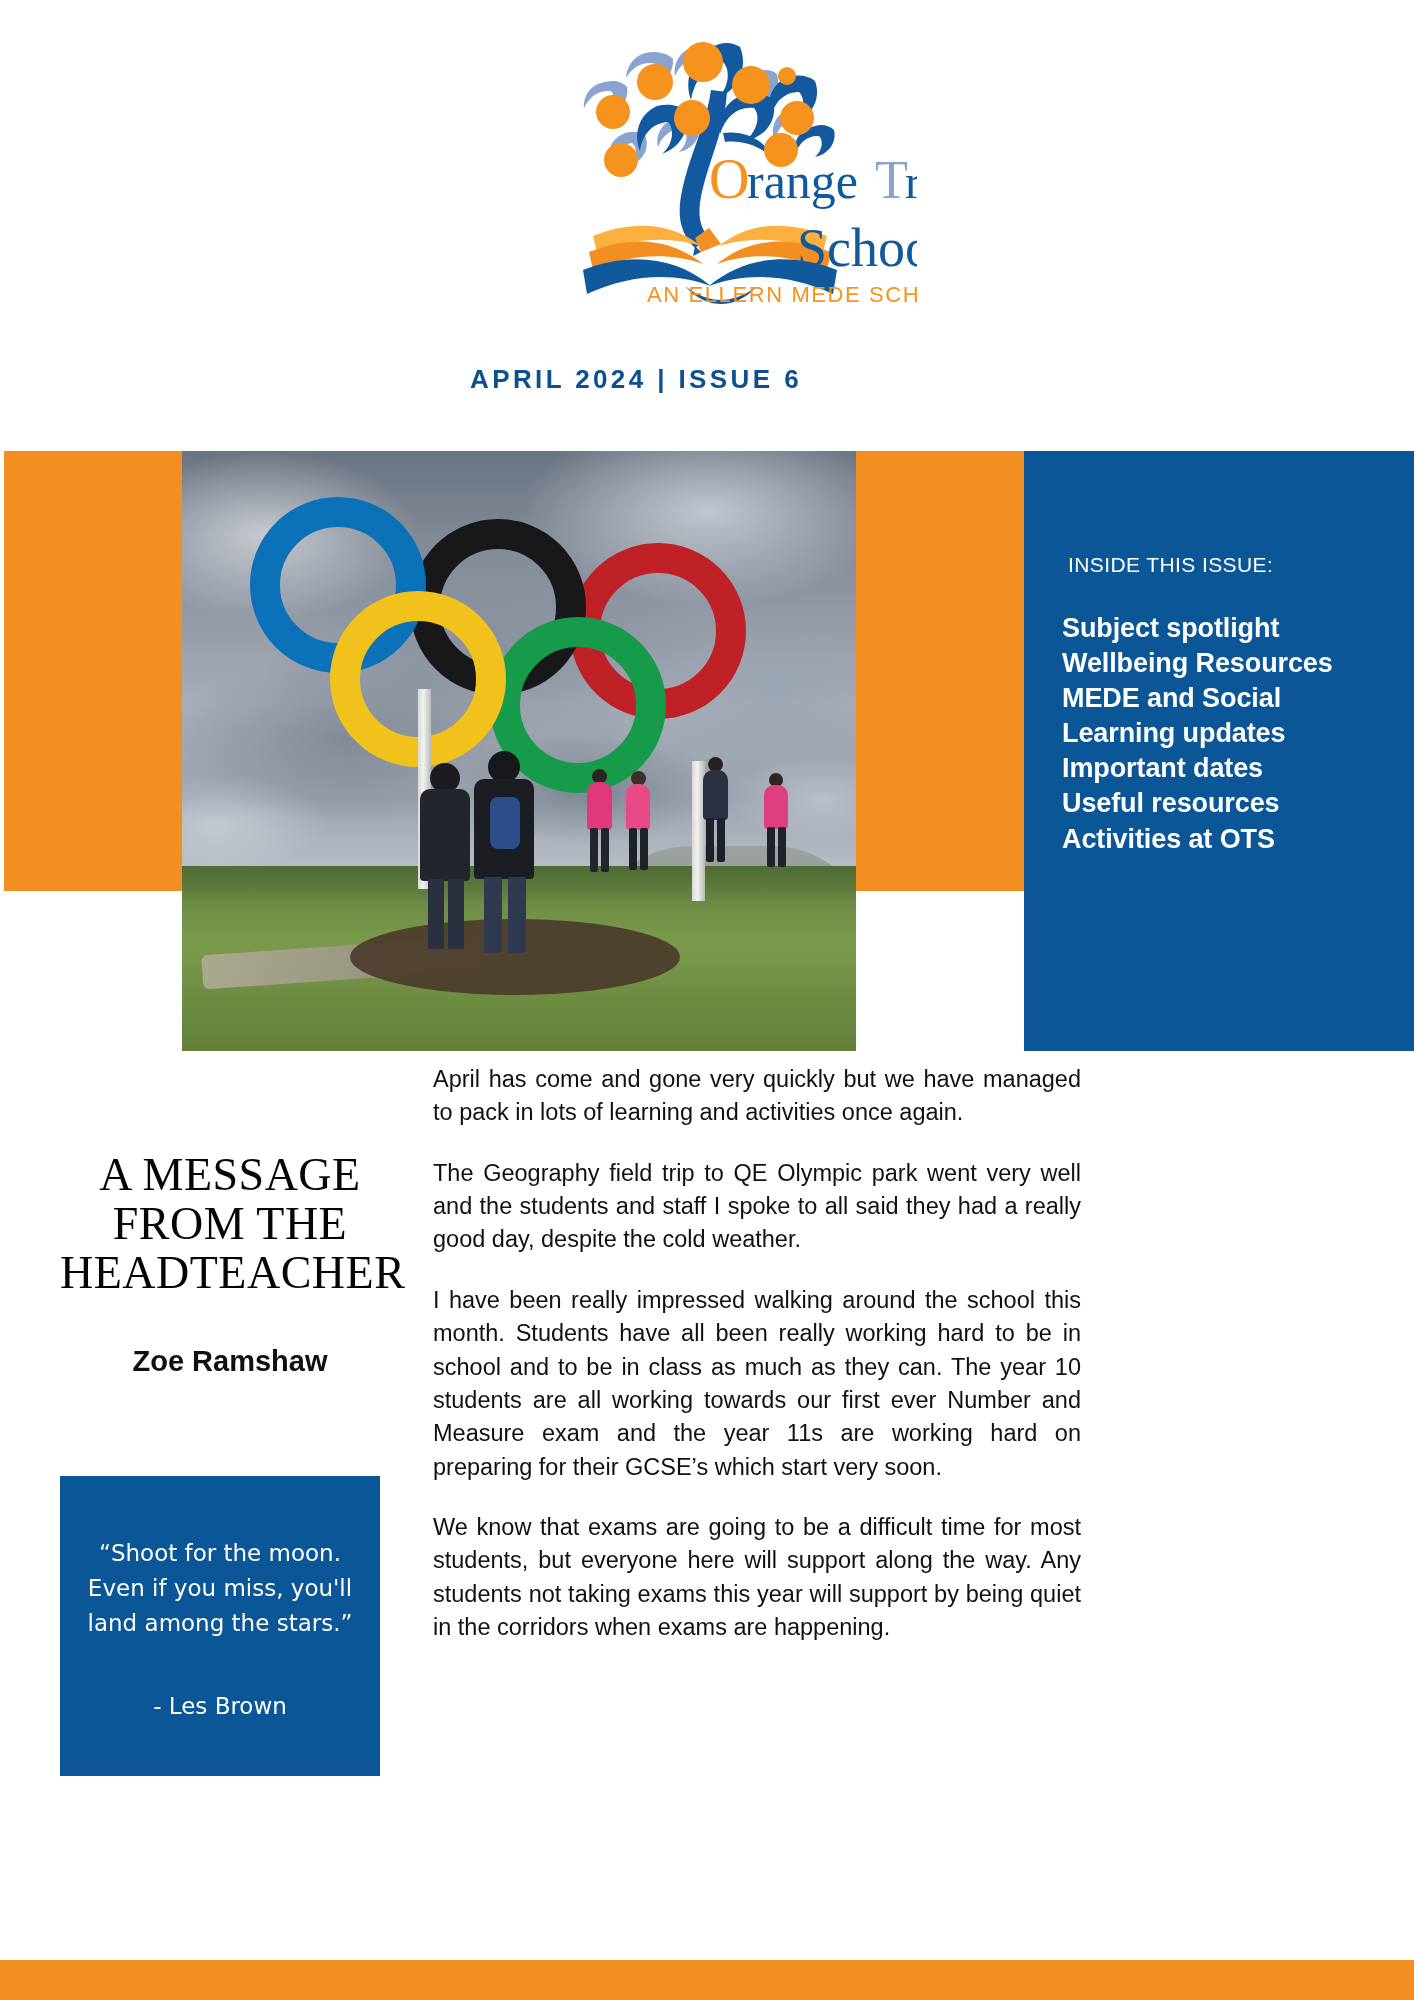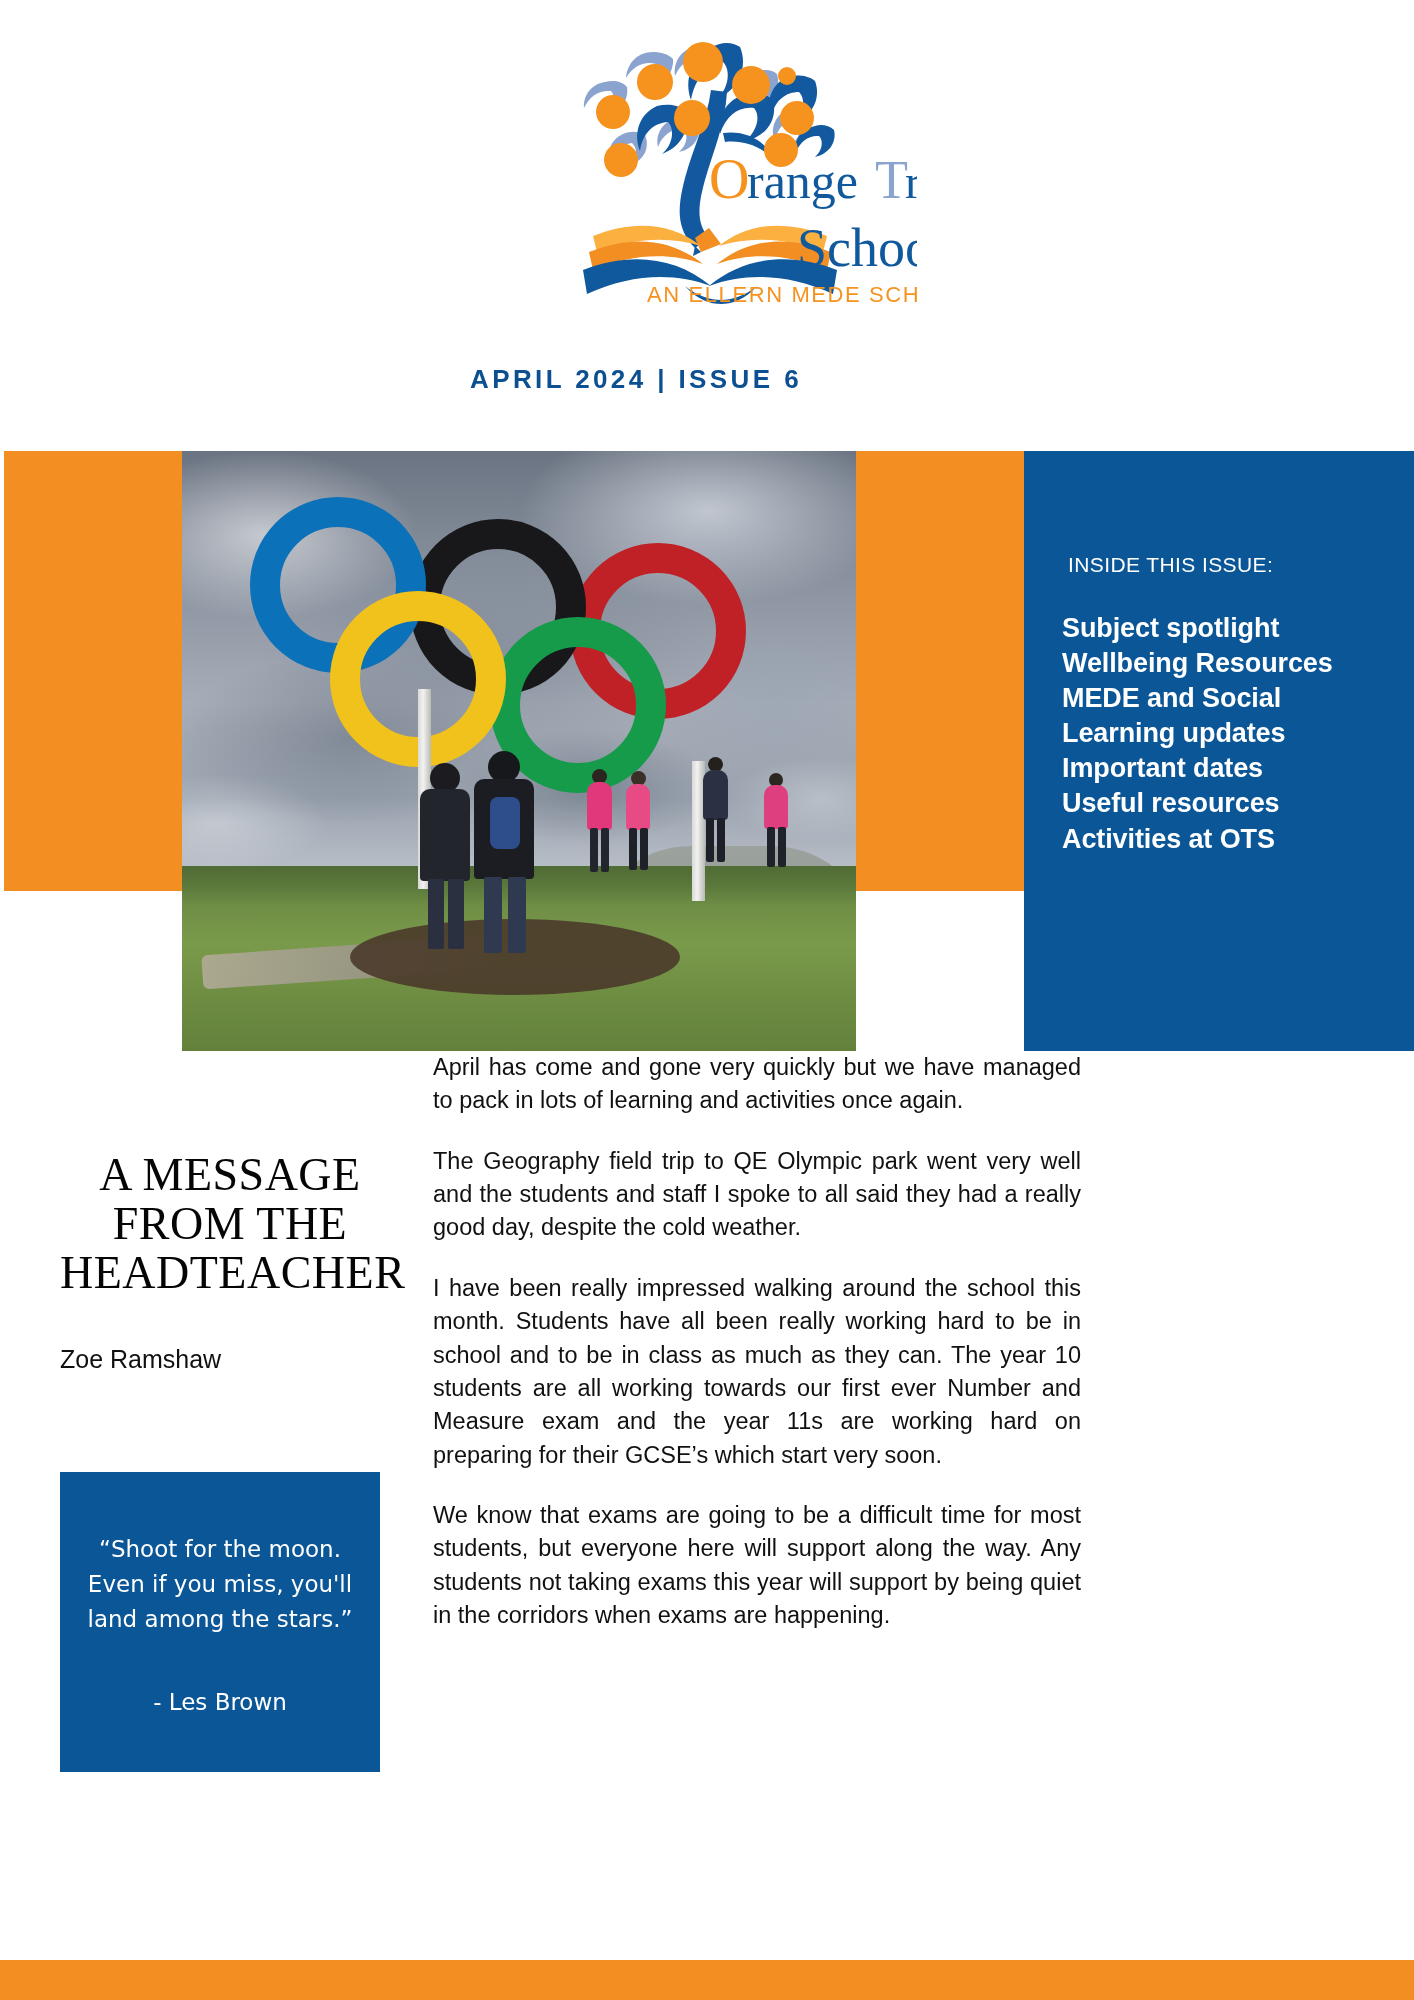--- a/index.html
+++ b/index.html
@@ -250,22 +250,23 @@
     font-size: 46px;
     line-height: 1.06;
     letter-spacing: .5px;
     text-align: center;
     color: #050505;
     text-transform: uppercase;
   }
 
   .byline {
     margin-top: 48px;
-    font-size: 25px;
-    font-weight: normal;
+    text-align: center;
+    font-size: 29px;
+    font-weight: bold;
     color: #101010;
   }
 
   .quote-box {
     margin-top: 98px;
     width: 320px;
     min-height: 300px;
     background: #0b5697;
     color: #ffffff;
     padding: 60px 24px 40px 24px;
@@ -277,21 +278,21 @@
     line-height: 1.52;
     font-weight: normal;
   }
   .quote-attrib {
     margin-top: 52px;
     font-size: 23px;
   }
 
   .col-right {
     position: absolute;
-    top: 0;
+    top: 12px;
     left: 433px;
     width: 648px;
   }
   .col-right p {
     font-size: 23.5px;
     line-height: 1.42;
     color: #111111;
     text-align: justify;
     margin-bottom: 27px;
   }

